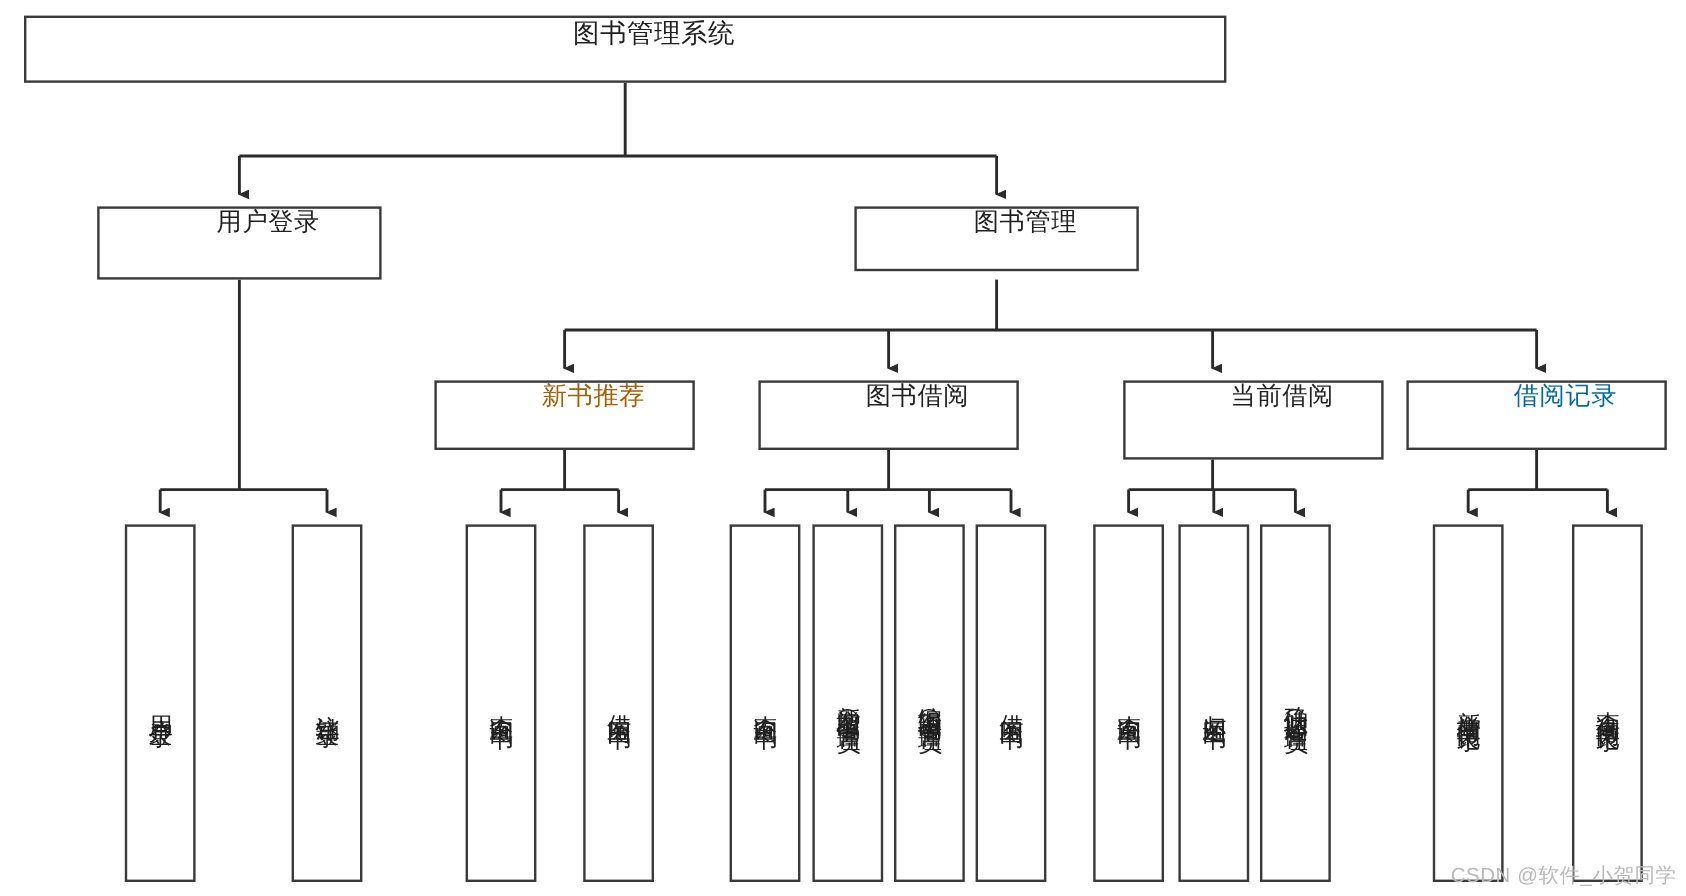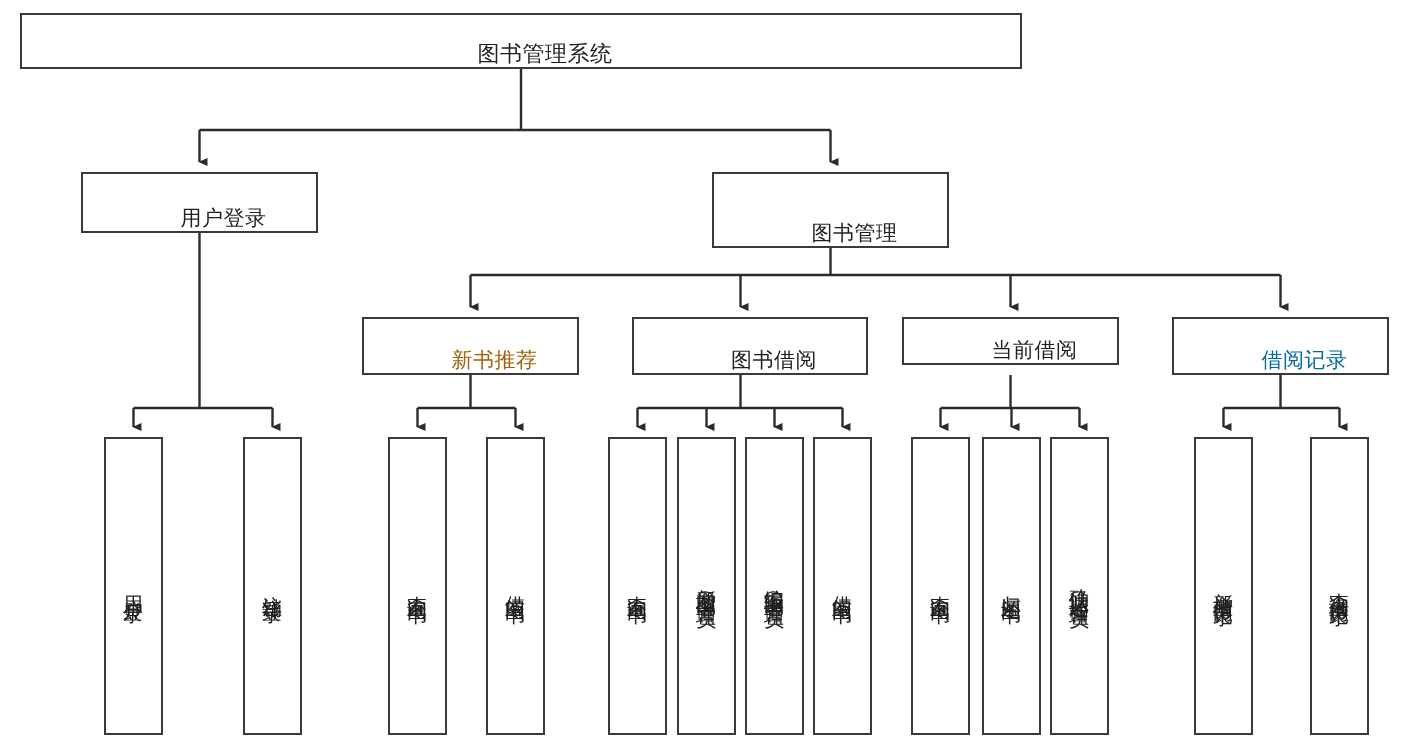--- a/index.html
+++ b/index.html
@@ -25,21 +25,21 @@
     width: 1405px;
     height: 747px;
     pointer-events: none;
   }
   .node {
     position: absolute;
     box-sizing: border-box;
     background: #ffffff;
     border: 2px solid #3a3a3a;
     display: flex;
-    align-items: flex-end;
+    align-items: flex-start;
     justify-content: center;
     color: #1f1f1f;
     z-index: 2;
     padding-left: 48px;
   }
   .node.level-0 {
     font-size: 22px;
   }
   .node.level-1,
   .node.level-2 {
@@ -122,30 +122,30 @@
       </g>
   </svg>
 
   <div id="nodes-layer">
       <div class="node level-0" style="left: 20px; top: 13px; width: 1002px; height: 56px; border-color: rgb(58, 58, 58); background: rgb(255, 255, 255); color: rgb(31, 31, 31);">
         <span class="node-label">图书管理系统</span>
       </div>
       <div class="node level-1" style="left: 81px; top: 172px; width: 237px; height: 61px; border-color: rgb(58, 58, 58); background: rgb(255, 255, 255); color: rgb(31, 31, 31);">
         <span class="node-label">用户登录</span>
       </div>
-      <div class="node level-1" style="left: 712px; top: 172px; width: 237px; height: 76px; border-color: rgb(58, 58, 58); background: rgb(255, 255, 255); color: rgb(31, 31, 31);">
+      <div class="node level-1" style="left: 712px; top: 172px; width: 237px; height: 54px; border-color: rgb(58, 58, 58); background: rgb(255, 255, 255); color: rgb(31, 31, 31);">
         <span class="node-label">图书管理</span>
       </div>
       <div class="node level-2" style="left: 362px; top: 317px; width: 217px; height: 58px; border-color: rgb(58, 58, 58); background: rgb(255, 255, 255); color: #a16207;">
         <span class="node-label">新书推荐</span>
       </div>
-      <div class="node level-2" style="left: 632px; top: 317px; width: 236px; height: 58px; border-color: rgb(58, 58, 58); background: rgb(255, 255, 255); color: rgb(31, 31, 31);">
+      <div class="node level-2" style="left: 632px; top: 317px; width: 217px; height: 58px; border-color: rgb(58, 58, 58); background: rgb(255, 255, 255); color: rgb(31, 31, 31);">
         <span class="node-label">图书借阅</span>
       </div>
-      <div class="node level-2" style="left: 902px; top: 317px; width: 217px; height: 48px; border-color: rgb(58, 58, 58); background: rgb(255, 255, 255); color: rgb(31, 31, 31);">
+      <div class="node level-2" style="left: 936px; top: 317px; width: 217px; height: 66px; border-color: rgb(58, 58, 58); background: rgb(255, 255, 255); color: rgb(31, 31, 31);">
         <span class="node-label">当前借阅</span>
       </div>
       <div class="node level-2" style="left: 1172px; top: 317px; width: 217px; height: 58px; border-color: rgb(58, 58, 58); background: rgb(255, 255, 255); color: #0369a1;">
         <span class="node-label">借阅记录</span>
       </div>
       <div class="node level-3 leaf" style="left: 104px; top: 437px; width: 59px; height: 298px; border-color: rgb(58, 58, 58); background: rgb(255, 255, 255); color: rgb(31, 31, 31);">
         <span class="node-label">用户登录</span>
       </div>
       <div class="node level-3 leaf" style="left: 243px; top: 437px; width: 59px; height: 298px; border-color: rgb(58, 58, 58); background: rgb(255, 255, 255); color: rgb(31, 31, 31);">
         <span class="node-label">注销登录</span>
@@ -178,14 +178,15 @@
         <span class="node-label">确认归还（管理员）</span>
       </div>
       <div class="node level-3 leaf" style="left: 1194px; top: 437px; width: 59px; height: 298px; border-color: rgb(58, 58, 58); background: rgb(255, 255, 255); color: rgb(31, 31, 31);">
         <span class="node-label">新增借阅记录</span>
       </div>
       <div class="node level-3 leaf" style="left: 1310px; top: 437px; width: 59px; height: 298px; border-color: rgb(58, 58, 58); background: rgb(255, 255, 255); color: rgb(31, 31, 31);">
         <span class="node-label">查询借阅记录</span>
       </div>
     </div>
 
+  <div id="watermark">CSDN @软件_小贺同学</div>
 
 </div>
 
 </body></html>

